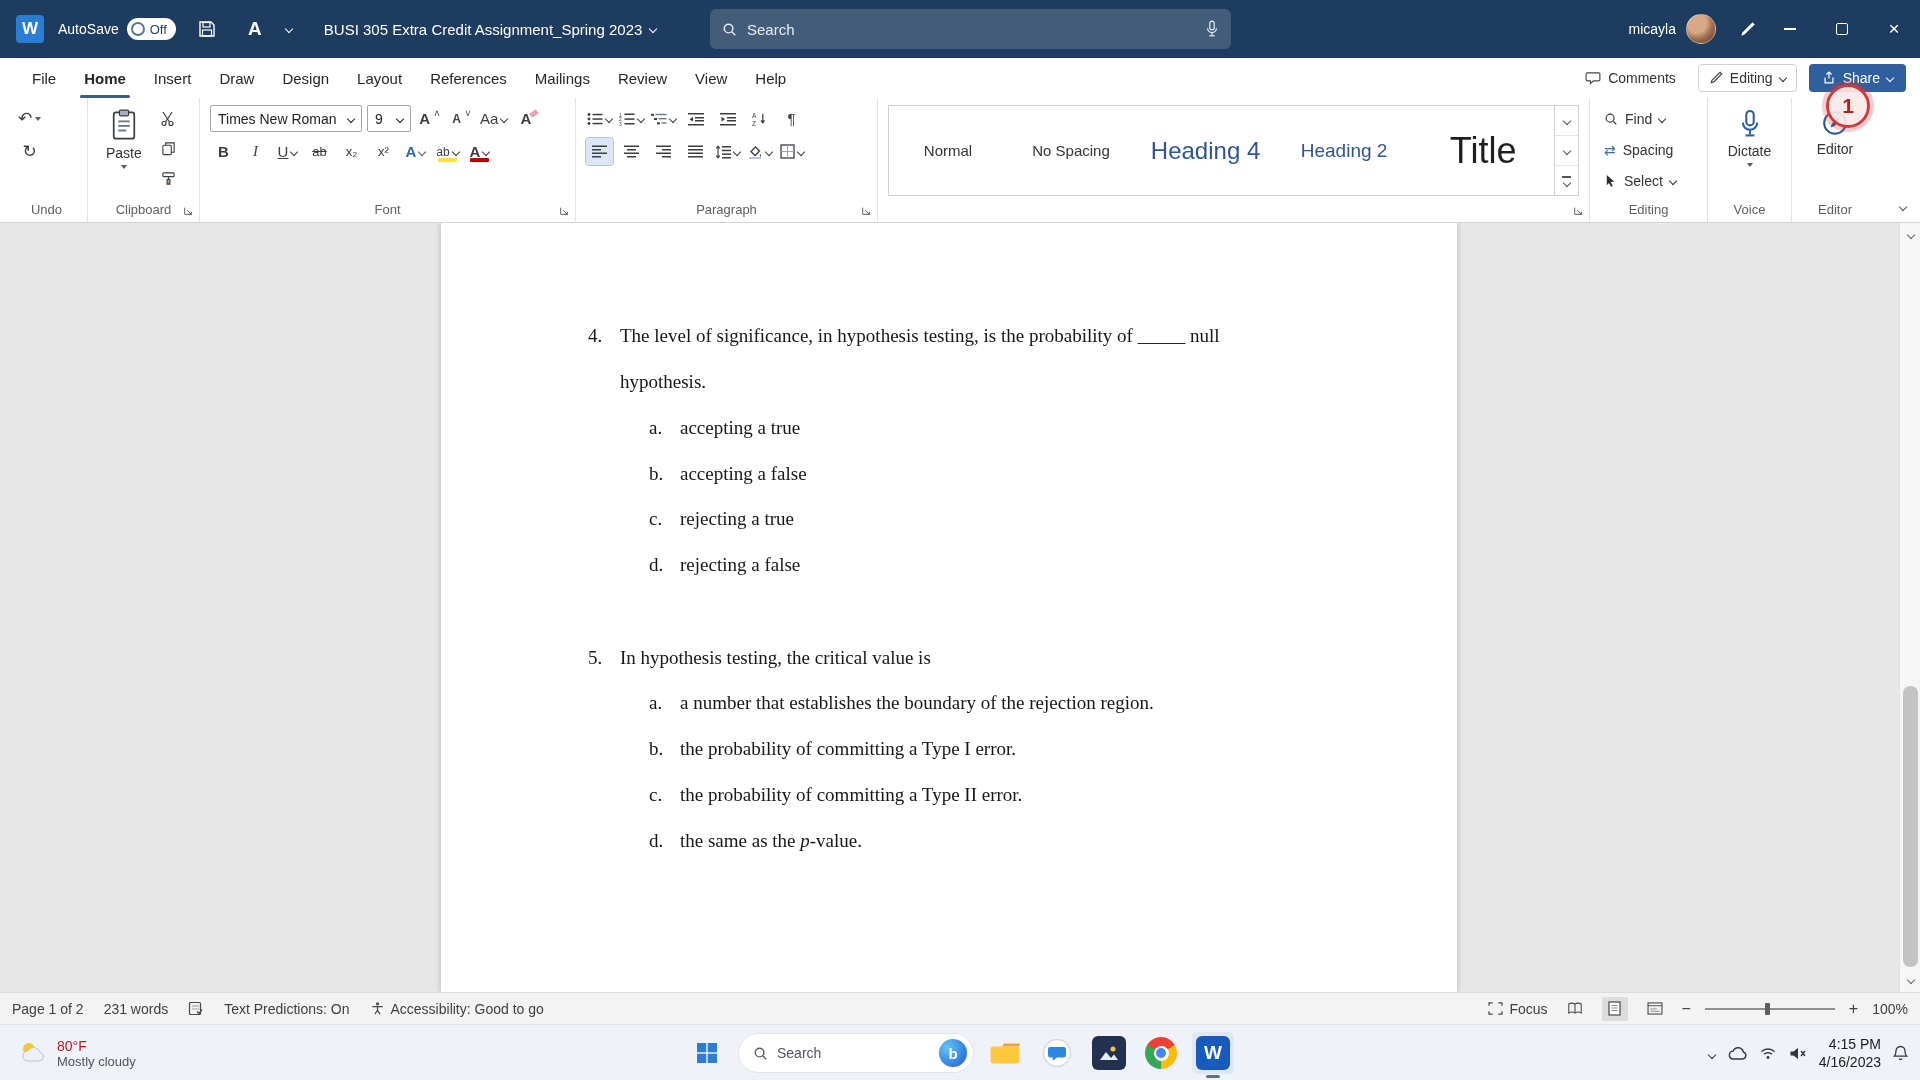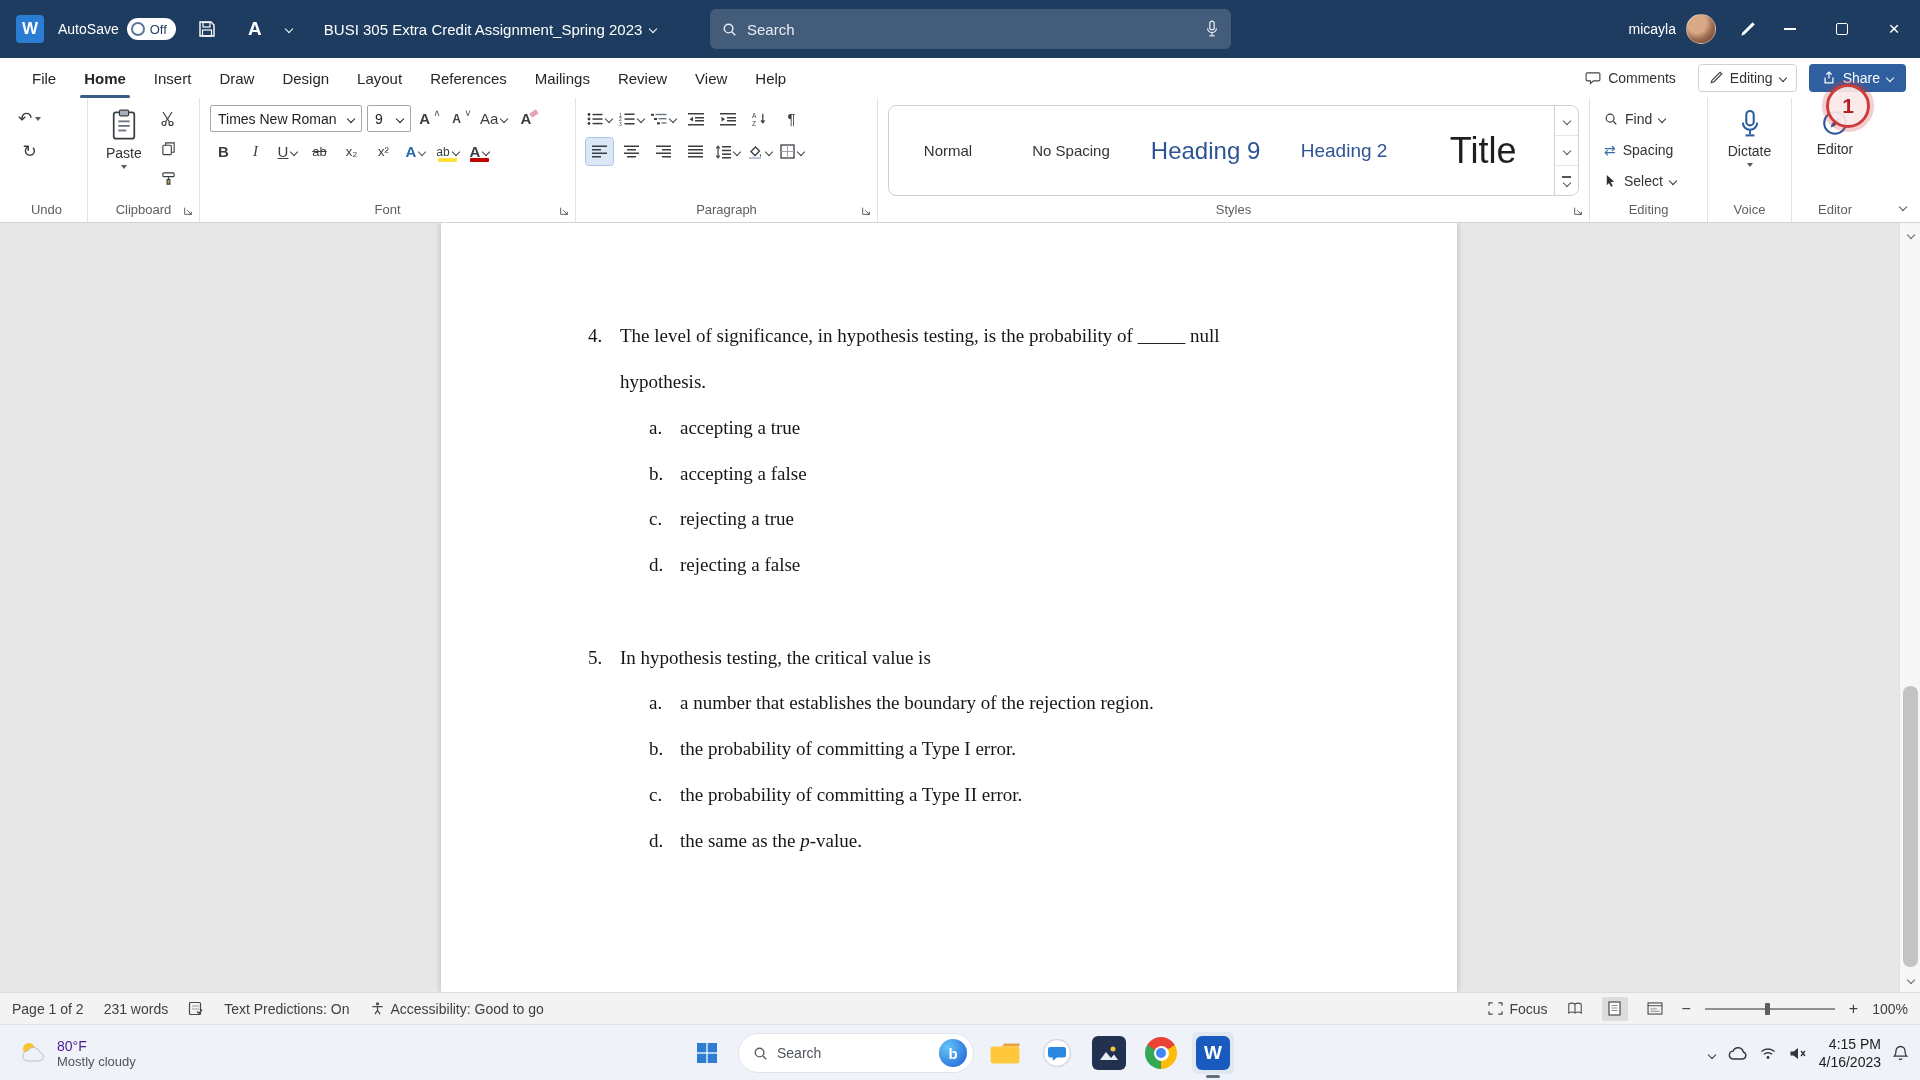--- a/index.html
+++ b/index.html
@@ -57,21 +57,21 @@
   .combo{height:27px;border:1px solid #a6a6a6;border-radius:2px;background:#fff;display:flex;align-items:center;gap:8px;padding:0 7px;font-size:14px;color:#222;}
   .glyph-b{font-weight:bold;}
   .glyph-i{font-style:italic;font-family:"Liberation Serif","DejaVu Serif",serif;}
   .glyph-u{text-decoration:underline;}
   .glyph-strike{text-decoration:line-through;font-size:13px;}
   .colorbar{position:absolute;left:4px;right:4px;bottom:3px;height:4px;border-radius:1px;}
   .stackbtn{position:relative;}
   .mini-caret{font-size:10px;line-height:1;margin-left:1px;transform:translateY(-5px);display:inline-block;}
 
   
-  .gallery{display:flex;border:1px solid #d0d0d0;border-radius:8px;background:#fff;height:102px;overflow:hidden;}
+  .gallery{display:flex;border:1px solid #d0d0d0;border-radius:0;background:#fff;height:102px;overflow:hidden;}
   .stcard{display:flex;align-items:center;justify-content:center;padding:0 16px;white-space:nowrap;}
   .st-normal{font-size:15px;color:#333;}
   .st-nospacing{font-size:15px;color:#333;}
   .st-h1{font-size:24px;color:#2F5496;font-weight:300;}
   .st-h2{font-size:19px;color:#2F5496;font-weight:300;}
   .st-title{font-size:36px;color:#1f1f1f;font-weight:300;}
   .gal-arrows{width:24px;border-left:1px solid #d0d0d0;display:flex;flex-direction:column;}
   .gal-arrows > div{flex:1;display:flex;align-items:center;justify-content:center;color:#555;border-bottom:1px solid #e6e6e6;}
   .gal-arrows > div:last-child{border-bottom:none;}
   .morebar{width:9px;height:2px;background:#555;margin-bottom:2px;}
@@ -97,21 +97,21 @@
   .sb-right{margin-left:auto;display:flex;align-items:center;gap:14px;}
   .sb-item{display:flex;align-items:center;gap:6px;white-space:nowrap;}
   .viewbtn{width:26px;height:24px;display:flex;align-items:center;justify-content:center;border-radius:2px;color:#4a4a4a;}
   .viewbtn.sel{background:#dcdcdc;}
   .zoom-track{width:130px;height:2px;background:#8f8f8f;position:relative;}
   .zoom-thumb{position:absolute;left:60px;top:-5px;width:5px;height:12px;background:#5f5f5f;border-radius:1px;}
 
   
   .taskbar{position:absolute;left:0;top:1024px;width:1920px;height:56px;background:#eff3f9;border-top:1px solid #dfe3ea;}
   .tk-weather{position:absolute;left:10px;top:0;height:56px;display:flex;align-items:center;gap:9px;padding:0 8px;}
-  .tk-weather .t{font-size:14px;color:#4c1d95;}
+  .tk-weather .t{font-size:14px;color:#b91c1c;}
   .tk-weather .d{font-size:13px;color:#4f545c;}
   .tk-center{position:absolute;left:0;right:0;top:0;height:56px;display:flex;align-items:center;justify-content:center;gap:10px;}
   .tk-ic{width:42px;height:42px;border-radius:5px;display:flex;align-items:center;justify-content:center;position:relative;}
   .tk-ic.open{background:#dfe7f0;}
   .tk-ic.open::after{content:"";position:absolute;bottom:-4px;left:14px;width:14px;height:3px;border-radius:2px;background:#61707f;}
   .tk-search{width:236px;height:40px;border-radius:20px;background:#fff;border:1px solid #e0e3e8;display:flex;align-items:center;gap:9px;padding:0 6px 0 14px;color:#4f545c;font-size:14px;}
   .tk-search .grow{flex:1;}
   .bing{width:28px;height:28px;border-radius:50%;background:radial-gradient(circle at 30% 30%,#62c4f5,#1b5bd6);color:#fff;display:flex;align-items:center;justify-content:center;font-size:15px;font-weight:bold;}
   .wordsq{width:34px;height:34px;border-radius:6px;background:#185abd;color:#fff;font-weight:bold;font-size:19px;display:flex;align-items:center;justify-content:center;}
   .photos-sq{width:34px;height:34px;border-radius:6px;background:#22314f;display:flex;align-items:center;justify-content:center;}
@@ -515,42 +515,41 @@
 
   <div class="grp" style="width:712px;">
     <div class="gallery">
       <div class="stcard st-normal" style="min-width:118px;">
           <span>Normal</span>
         </div>
       <div class="stcard st-nospacing" style="min-width:128px;">
           <span>No Spacing</span>
         </div>
       <div class="stcard st-h1" style="min-width:138px;">
-          <span>Heading 9</span>
+          <span>Heading 4</span>
         </div>
       <div class="stcard st-h2" style="min-width:136px;">
           <span>Heading 2</span>
         </div>
       <div class="stcard st-title" style="min-width:142px;">
           <span>Title</span>
         </div>
       <div class="gal-arrows">
         <div>
             <span class="chev up"></span>
           </div>
         <div>
             <span class="chev"></span>
           </div>
         <div style="flex-direction:column;">
             <span class="morebar"></span>
             <span class="chev"></span>
           </div>
       </div>
     </div>
-    <div class="grp-label">Styles</div>
     <span class="launcher">
       <svg width="10" height="10" viewBox="0 0 12 12">
           <path d="M2 2v8h8" fill="none" stroke="#666" stroke-width="1.2"></path>
           <path d="M5 5l5 5M10 6.8V10H6.8" fill="none" stroke="#666" stroke-width="1.2"></path>
         </svg>
     </span>
   </div>
 
   <div class="grp" style="width:118px;">
     <div class="rb-col" style="gap:4px;">

